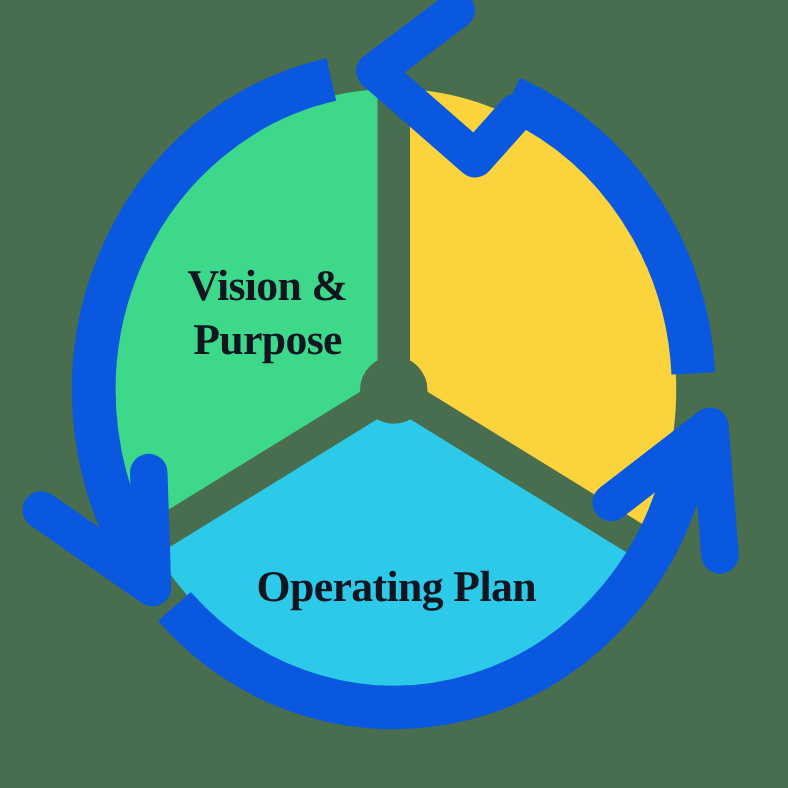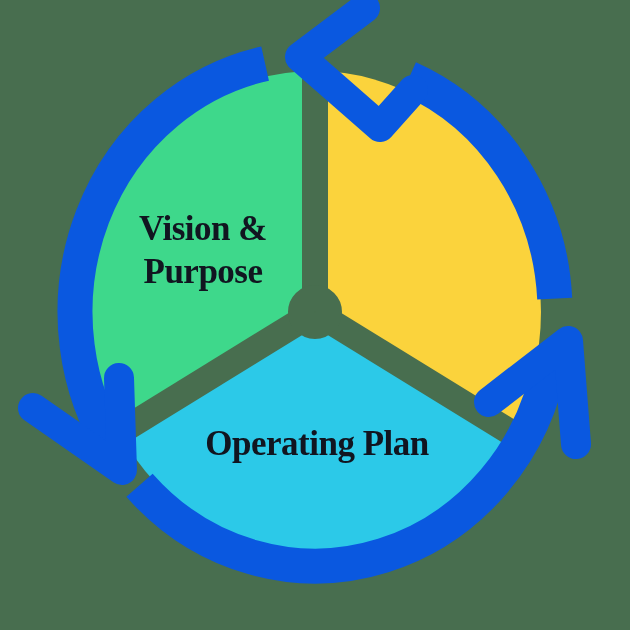--- a/index.html
+++ b/index.html
@@ -24,23 +24,23 @@
   .segment-label {
     position: absolute;
     font-weight: 700;
     font-size: 35px;
     line-height: 43px;
     letter-spacing: -0.5px;
     text-align: center;
     color: #111520;
     user-select: none;
   }
-  #label-vision   { left: 118px; top: 207px; width: 170px; }
+  #label-vision   { left: 129px; top: 207px; width: 170px; }
   #label-strategic{ left: 348px; top: 207px; width: 170px; }
-  #label-operating{ left: 167px; top: 422px; width: 300px; }
+  #label-operating{ left: 167px; top: 448px; width: 300px; }
 </style>
 </head>
 <body>
 
 <div id="stage">
 
   <svg id="diagram-svg" width="630" height="630" viewBox="0 0 630 630">
 
     <rect x="0" y="0" width="630" height="630" fill="#486E4F"></rect>
 

